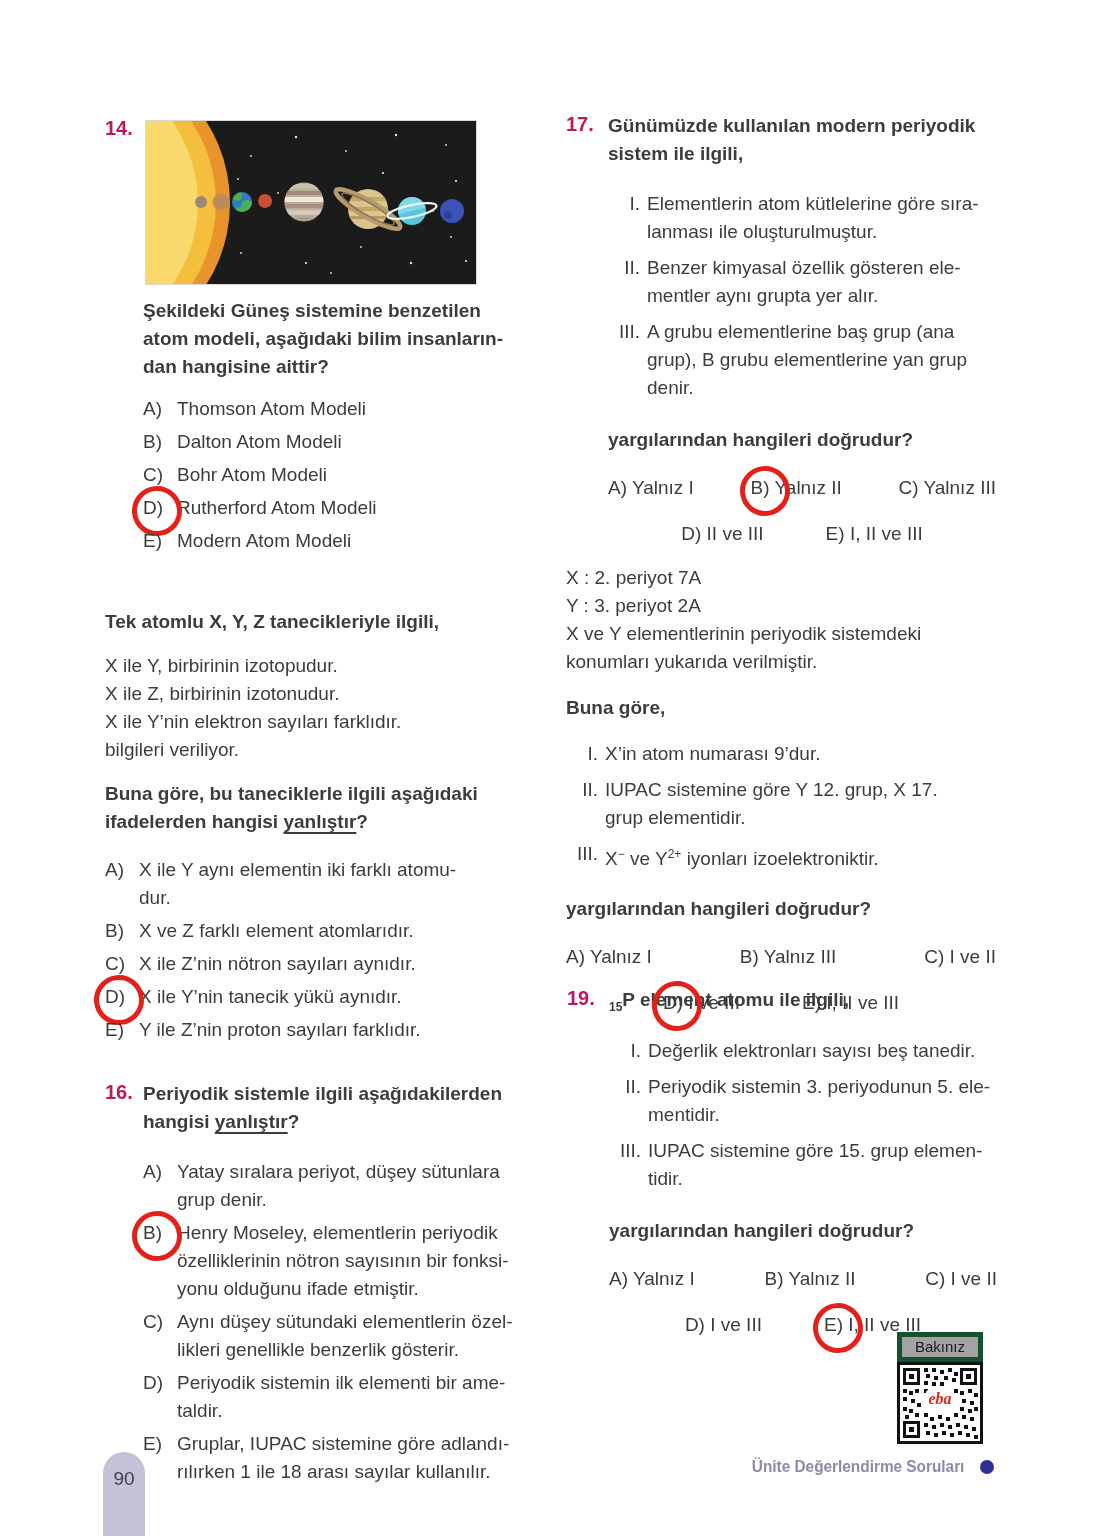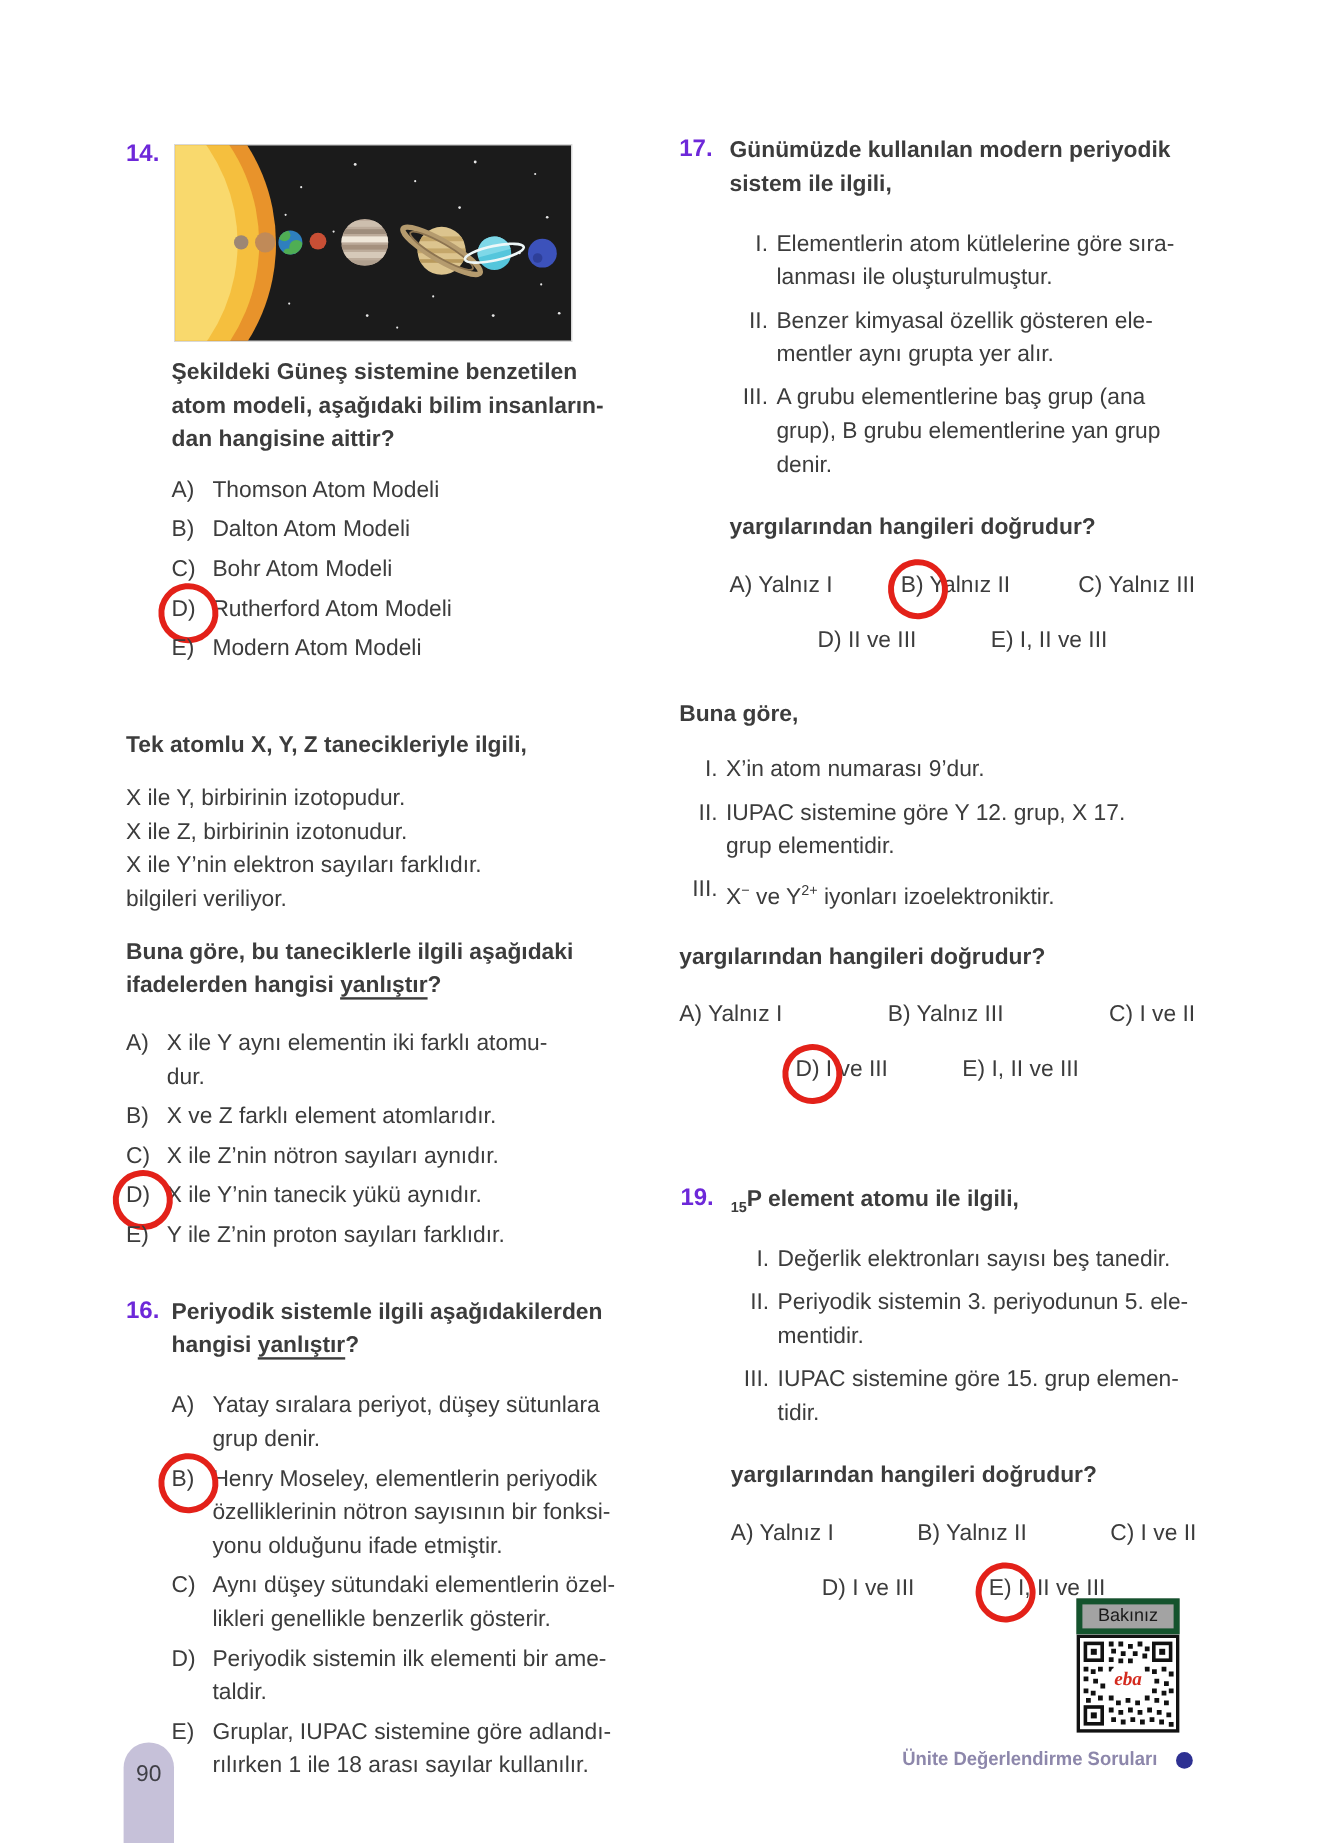--- a/index.html
+++ b/index.html
@@ -1,21 +1,21 @@
 <!DOCTYPE html>
 <html><head>
 <meta charset="utf-8">
 <style>
   html,body { margin:0; padding:0; background:#ffffff; }
   .page {
     position:relative; width:1098px; height:1536px; background:#ffffff;
     font-family:"Liberation Sans", sans-serif; color:#3c3c3c; overflow:hidden;
   }
   .q { position:absolute; display:flex; }
-  .qn { flex:none; width:38px; font-weight:700; font-size:20px; color:#6d28d9; padding-top:1px; }
+  .qn { flex:none; width:38px; font-weight:700; font-size:20px; color:#be185d; padding-top:1px; }
   .qn2 { width:42px; }
   .qb { flex:1; font-size:19px; line-height:28px; }
   .bold { font-weight:700; }
   .ml { white-space:pre-line; }
   .stem { font-weight:700; margin-bottom:14px; }
   .info { margin-bottom:16px; }
   .prompt { font-weight:700; margin-bottom:20px; }
   .ul { text-decoration:underline; text-decoration-thickness:2px; text-underline-offset:4px; }
   .opts { }
   .opt { display:flex; margin-bottom:5px; }
@@ -271,20 +271,24 @@
       </div>
       <div class="orow2">
         <span class="rowopt"><span>D)</span> <span>II ve III</span></span>
         <span class="rowopt"><span>E)</span> <span>I, II ve III</span></span>
       </div>
     </div>
   </div>
 
   <div class="q" style="left:566px; top:564px; width:430px;">
     <div class="qb">
+      <div class="info ml">X : 2. periyot 7A
+Y : 3. periyot 2A
+X ve Y elementlerinin periyodik sistemdeki
+konumları yukarıda verilmiştir.</div>
       <div class="bold" style="margin:18px 0 18px 0;">Buna göre,</div>
       <div class="items">
         <div class="item">
           <span class="rn">I.</span>
           <span class="it">X’in atom numarası 9’dur.</span>
         </div>
         <div class="item">
           <span class="rn">II.</span>
           <span class="it ml">IUPAC sistemine göre Y 12. grup, X 17.
 grup elementidir.</span>

